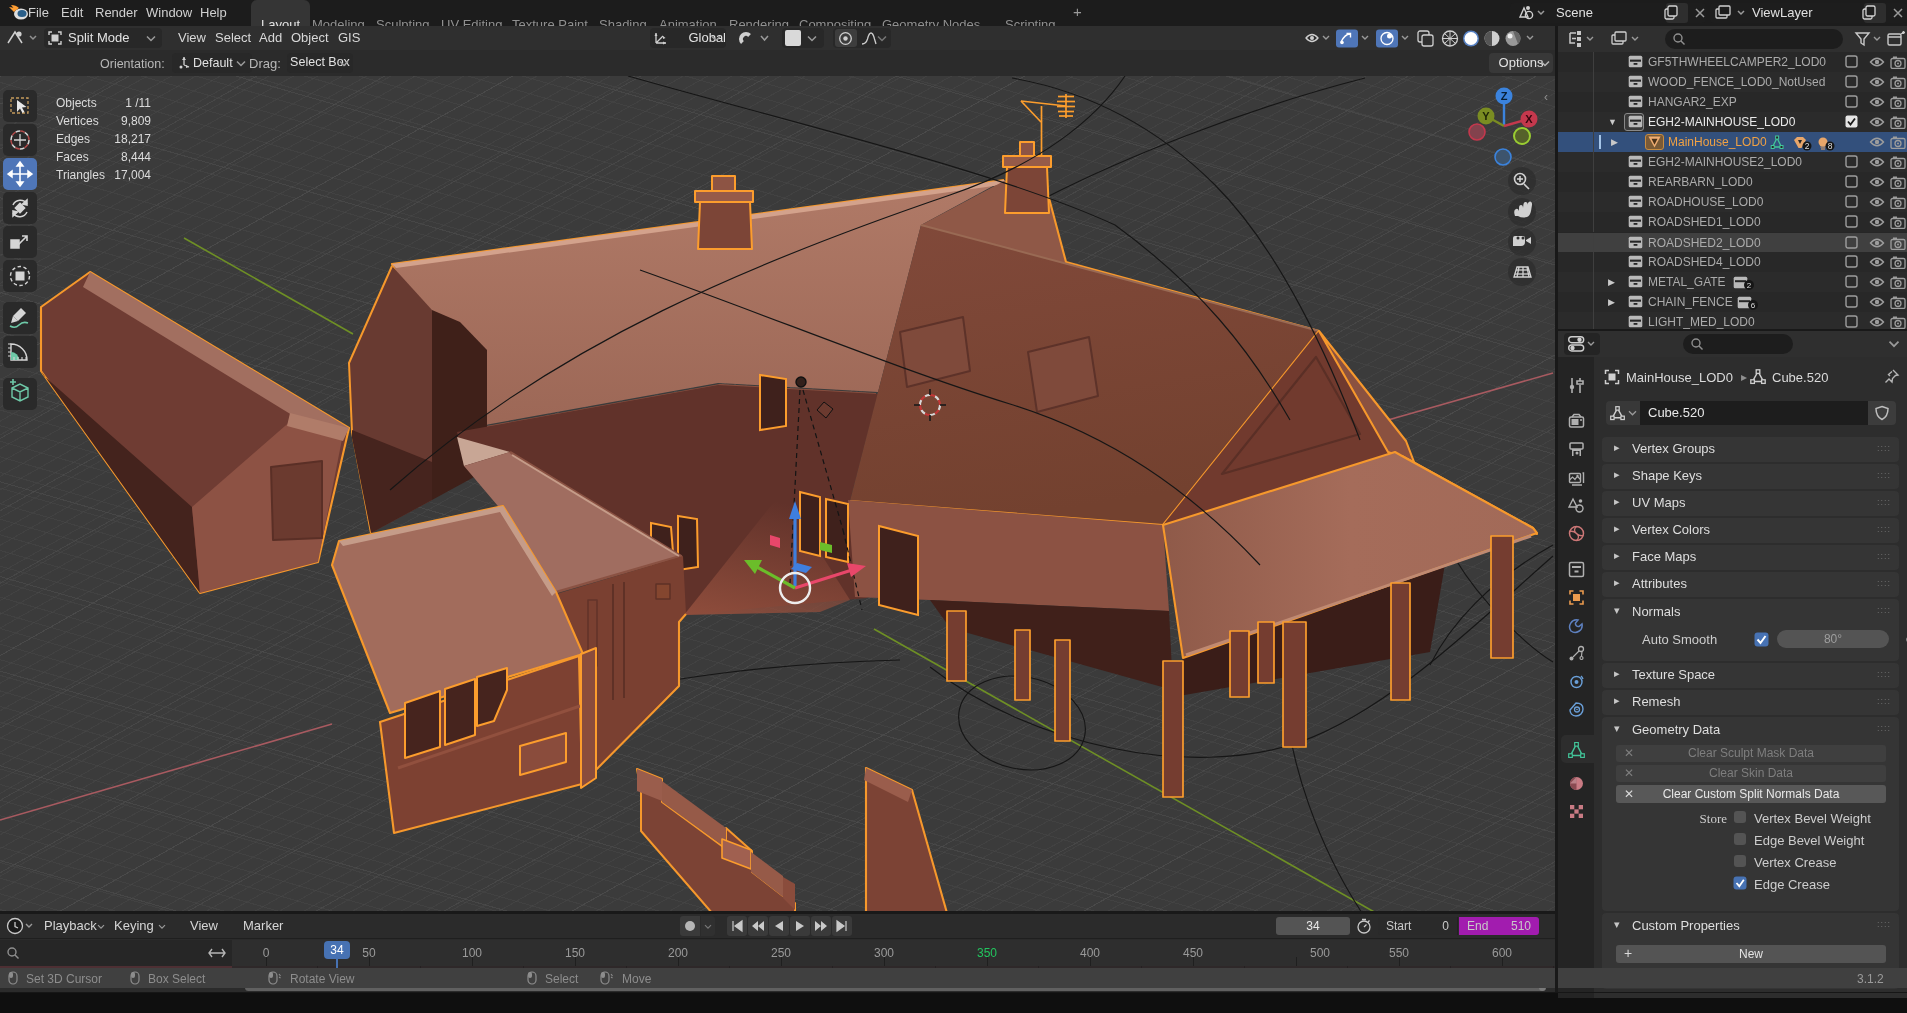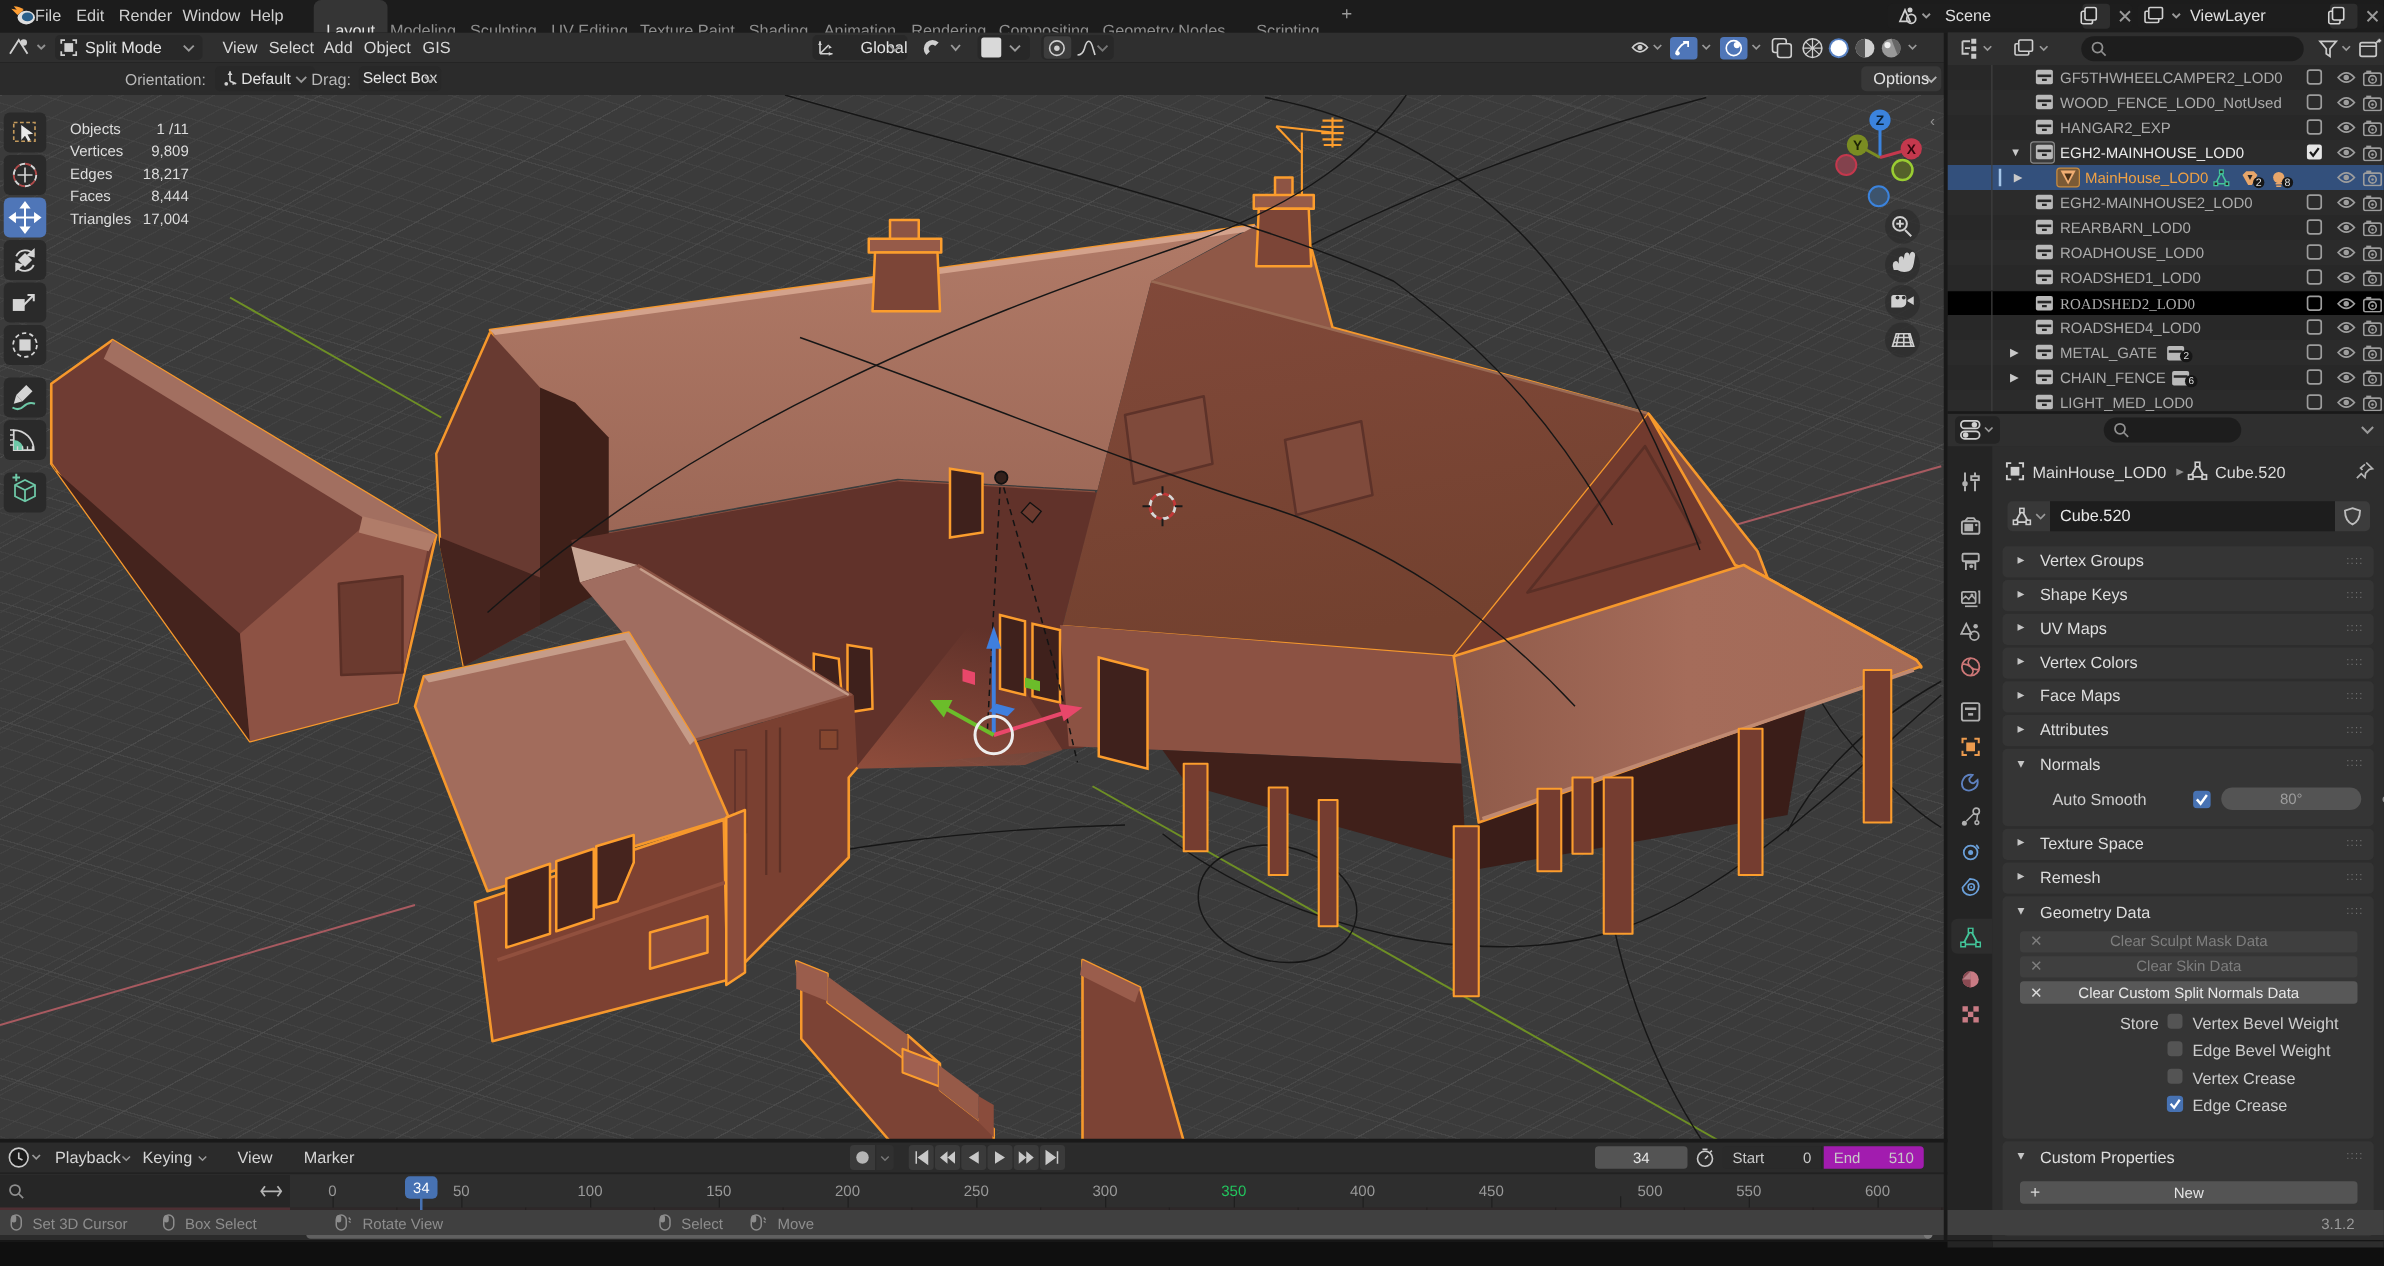--- a/index.html
+++ b/index.html
@@ -774,21 +774,21 @@
               <path d="M 1.5,6 Q 8,-1.5 14.5,6 Q 8,13.5 1.5,6 Z" fill="none" stroke="#9d9d9d" stroke-width="1.4"></path>
               <circle cx="8" cy="6" r="2.2" fill="#9d9d9d"></circle>
             </svg>
 <svg class="abs" style="left:332px;top:4px" width="16" height="13" viewBox="0 0 16 13">
               <rect x="1" y="2.5" width="14" height="10" rx="1.5" fill="none" stroke="#9d9d9d" stroke-width="1.3"></rect>
               <circle cx="8" cy="7.5" r="3" fill="none" stroke="#9d9d9d" stroke-width="1.3"></circle>
               <circle cx="8" cy="7.5" r="1" fill="#9d9d9d"></circle>
               <rect x="3" y="0.5" width="4" height="2" fill="#9d9d9d"></rect>
             </svg>
 </div>
-<div class="orow" style="top:207px;background:#000000;font-family:Liberation Serif, serif;">
+<div class="orow" style="top:207px;background:#404040;">
 <div class="abs" style="left:35px;top:0;width:1px;height:20px;background:#3f3f3f;"></div>
 <svg class="abs" style="left:70px;top:3px" width="15" height="13" viewBox="0 0 15 13">
               <rect x="0.7" y="0.7" width="13.6" height="11.6" rx="1.5" fill="#b9b9b9"></rect>
               <rect x="2" y="4.6" width="11" height="2.1" fill="#262626"></rect>
               <rect x="5.6" y="8" width="3.8" height="1.8" fill="#262626"></rect>
             </svg>
 <span class="abs" style="left:90px;top:0;color:#ababab;">ROADSHED2_LOD0</span>
 <svg class="abs" style="left:287px;top:3px" width="13" height="13" viewBox="0 0 13 13">
               <rect x="1" y="1" width="11" height="11" rx="2" fill="none" stroke="#9d9d9d" stroke-width="1.4"></rect>
             </svg>
@@ -1104,21 +1104,21 @@
     <span class="abs" style="left:30px;top:4px;">Remesh</span>
     <span class="abs" style="right:8px;top:6px;color:#6f6f6f;font-size:9px;letter-spacing:1px;">::::</span>
     </div>
 <div class="panel" style="left:8px;top:360px;width:297px;height:194px;">
   <span class="abs" style="left:12px;top:5px;color:#c6c6c6;font-size:11px;">▾</span>
   <span class="abs" style="left:30px;top:5px;">Geometry Data</span>
   <span class="abs" style="right:8px;top:6px;color:#6f6f6f;font-size:9px;letter-spacing:1px;">::::</span>
   <div class="abs" style="left:14px;top:28px;width:270px;height:17px;background:#3f3f3f;border-radius:3px;color:#7e7e7e;font-size:12px;text-align:center;line-height:17px;"><span class="abs" style="left:8px;color:#7e7e7e">✕</span>Clear Sculpt Mask Data</div>
   <div class="abs" style="left:14px;top:48px;width:270px;height:17px;background:#3f3f3f;border-radius:3px;color:#7e7e7e;font-size:12px;text-align:center;line-height:17px;"><span class="abs" style="left:8px;color:#7e7e7e">✕</span>Clear Skin Data</div>
   <div class="abs" style="left:14px;top:68px;width:270px;height:18px;background:#585858;border-radius:3px;color:#e8e8e8;font-size:12px;text-align:center;line-height:18px;"><span class="abs" style="left:8px;color:#dadada">✕</span>Clear Custom Split Normals Data</div>
-  <span class="abs" style="left:60px;top:94px;width:65px;text-align:right;color:#cdcdcd;">Store</span>
+  <span class="abs" style="left:60px;top:94px;width:65px;text-align:right;color:#cdcdcd;font-family:Liberation Serif, serif;">Store</span>
   <svg class="abs" style="left:131px;top:93px" width="14" height="14" viewBox="0 0 14 14">
                 <rect x="1" y="1" width="12" height="12" rx="3" fill="#545454"></rect>
               </svg>
   <span class="abs" style="left:152px;top:94px;color:#cdcdcd;">Vertex Bevel Weight</span>
   <svg class="abs" style="left:131px;top:115px" width="14" height="14" viewBox="0 0 14 14">
                 <rect x="1" y="1" width="12" height="12" rx="3" fill="#545454"></rect>
               </svg>
   <span class="abs" style="left:152px;top:116px;color:#cdcdcd;">Edge Bevel Weight</span>
   <svg class="abs" style="left:131px;top:137px" width="14" height="14" viewBox="0 0 14 14">
                 <rect x="1" y="1" width="12" height="12" rx="3" fill="#545454"></rect>

